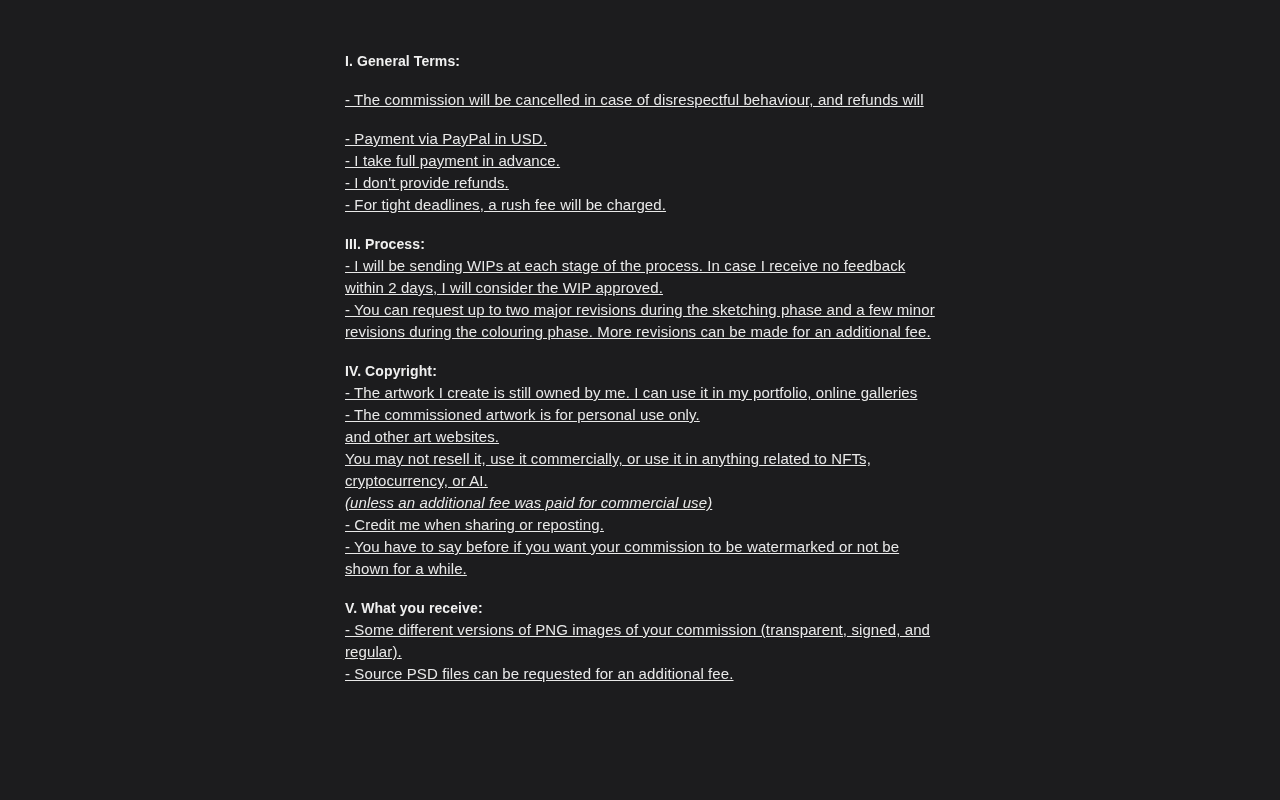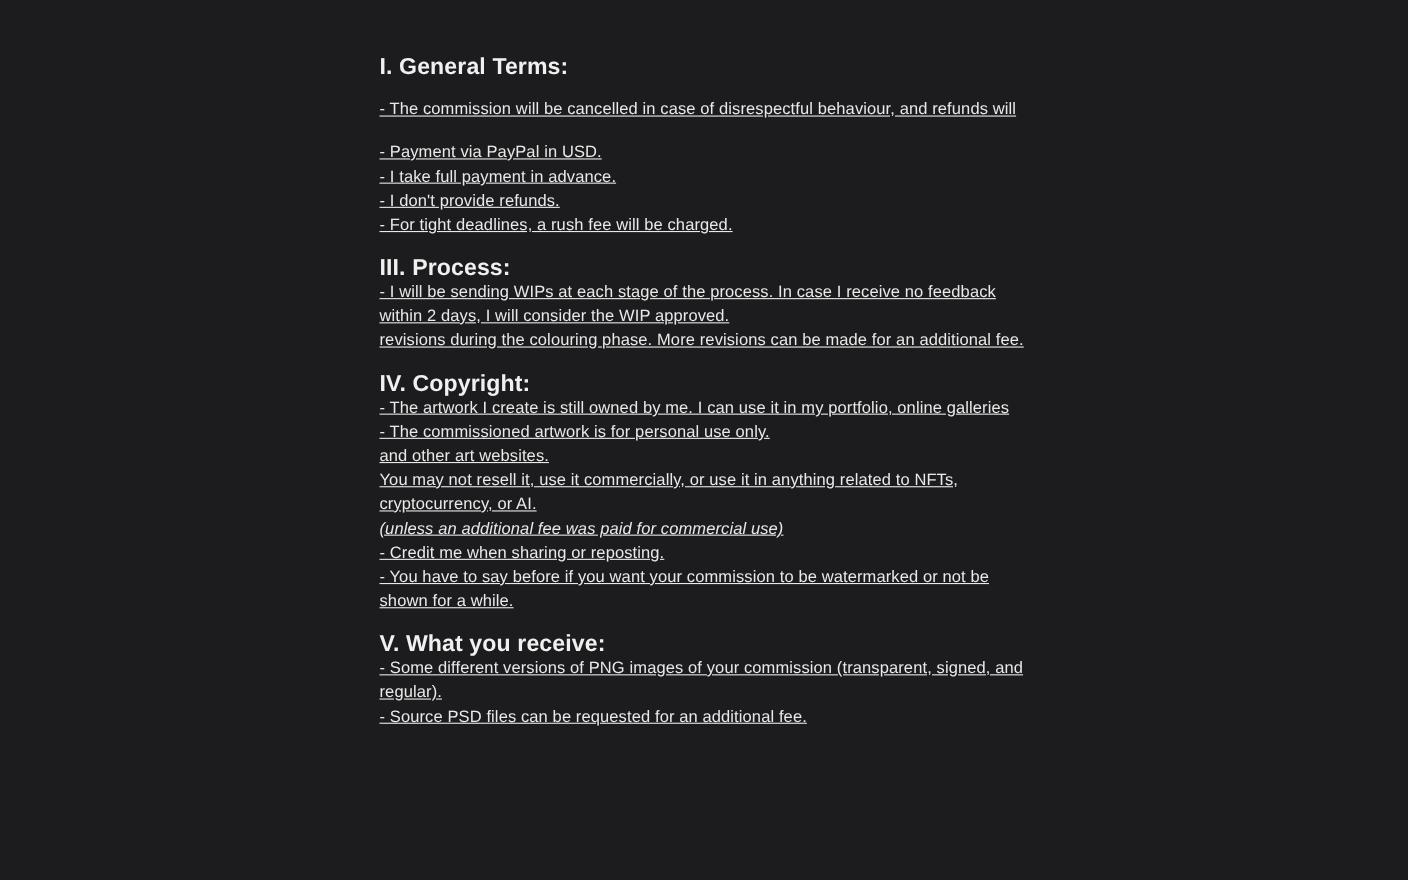--- a/index.html
+++ b/index.html
@@ -19,21 +19,21 @@
     font-family: "Liberation Sans", sans-serif;
     font-size: 15px;
     line-height: 22px;
     color: #e9e9e9;
     letter-spacing: 0.1px;
   }
   .sec {
     margin: 0 0 17px 0;
   }
   .sec-title {
-    font-size: 21px;
+    font-size: 14px;
     line-height: 22px;
     font-weight: bold;
     color: #f0f0f0;
     margin: 0;
   }
   .sec-title.gap-after {
     margin-bottom: 17px;
   }
   .line {
     white-space: nowrap;
@@ -57,20 +57,21 @@
     <div class="line">- Payment via PayPal in USD.</div>
     <div class="line">- I take full payment in advance.</div>
     <div class="line">- I don't provide refunds.</div>
     <div class="line">- For tight deadlines, a rush fee will be charged.</div>
   </section>
 
   <section class="sec">
     <h2 class="sec-title">III. Process:</h2>
     <div class="line">- I will be sending WIPs at each stage of the process. In case I receive no feedback</div>
     <div class="line">within 2 days, I will consider the WIP approved.</div>
+    <div class="line">- You can request up to two major revisions during the sketching phase and a few minor</div>
     <div class="line">revisions during the colouring phase. More revisions can be made for an additional fee.</div>
   </section>
 
   <section class="sec">
     <h2 class="sec-title">IV. Copyright:</h2>
     <div class="line">- The artwork I create is still owned by me. I can use it in my portfolio, online galleries</div>
     <div class="line">- The commissioned artwork is for personal use only.</div>
     <div class="line">and other art websites.</div>
     <div class="line">You may not resell it, use it commercially, or use it in anything related to NFTs,</div>
     <div class="line">cryptocurrency, or AI.</div>

